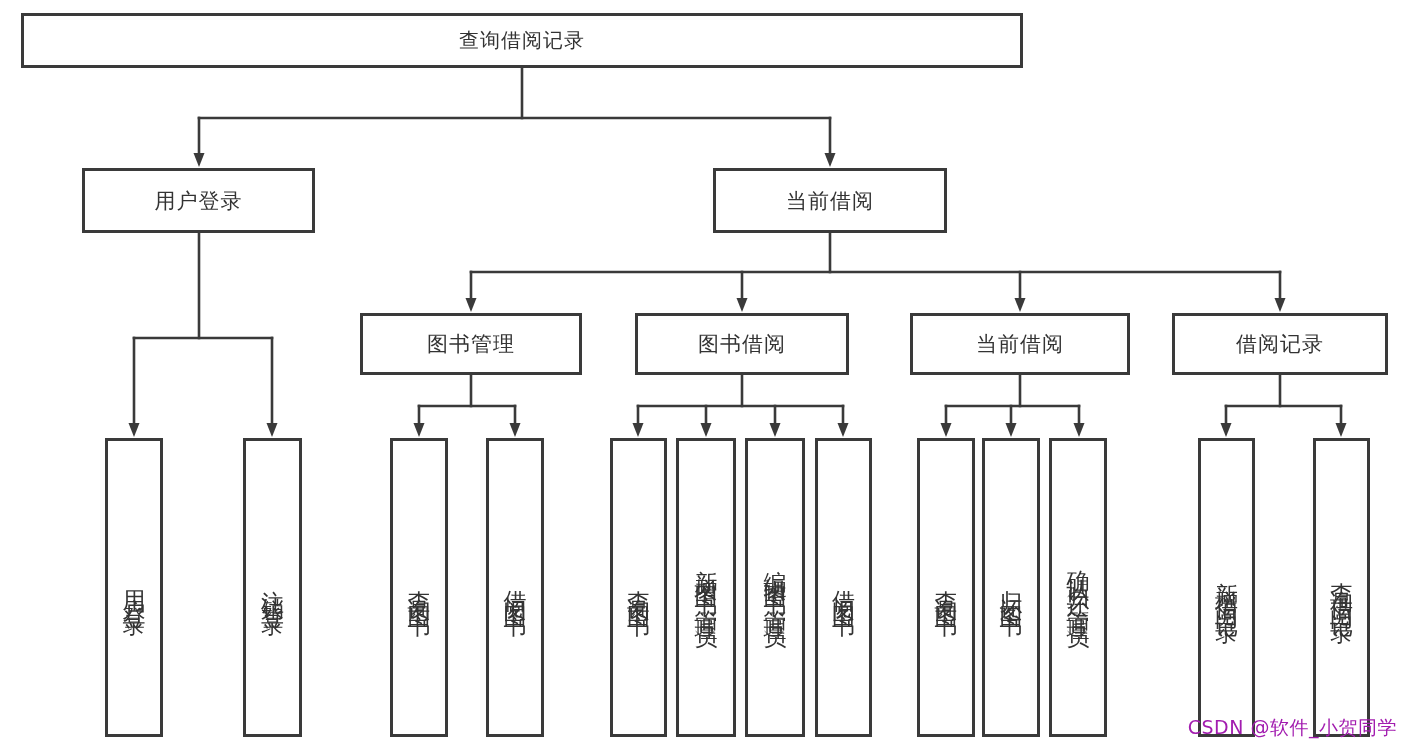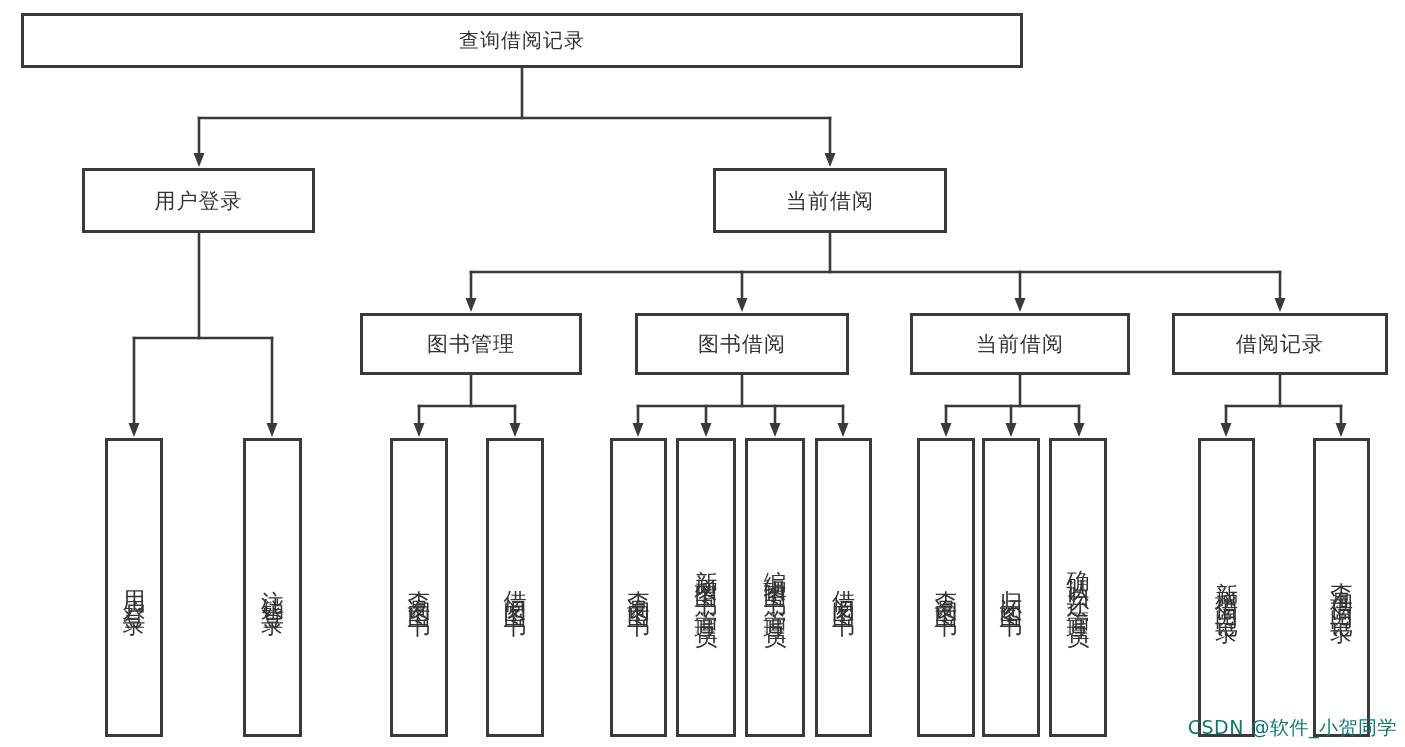--- a/index.html
+++ b/index.html
@@ -50,21 +50,21 @@
     letter-spacing: 8px;
     line-height: 1;
     color: #333333;
     white-space: nowrap;
   }
   .watermark {
     position: absolute;
     right: 8px;
     bottom: 6px;
     font-size: 19px;
-    color: #0f766e;
+    color: #a21caf;
     letter-spacing: 0.5px;
     z-index: 2;
     white-space: nowrap;
   }
 </style>
 </head>
 <body>
 
 <div id="canvas">
 

